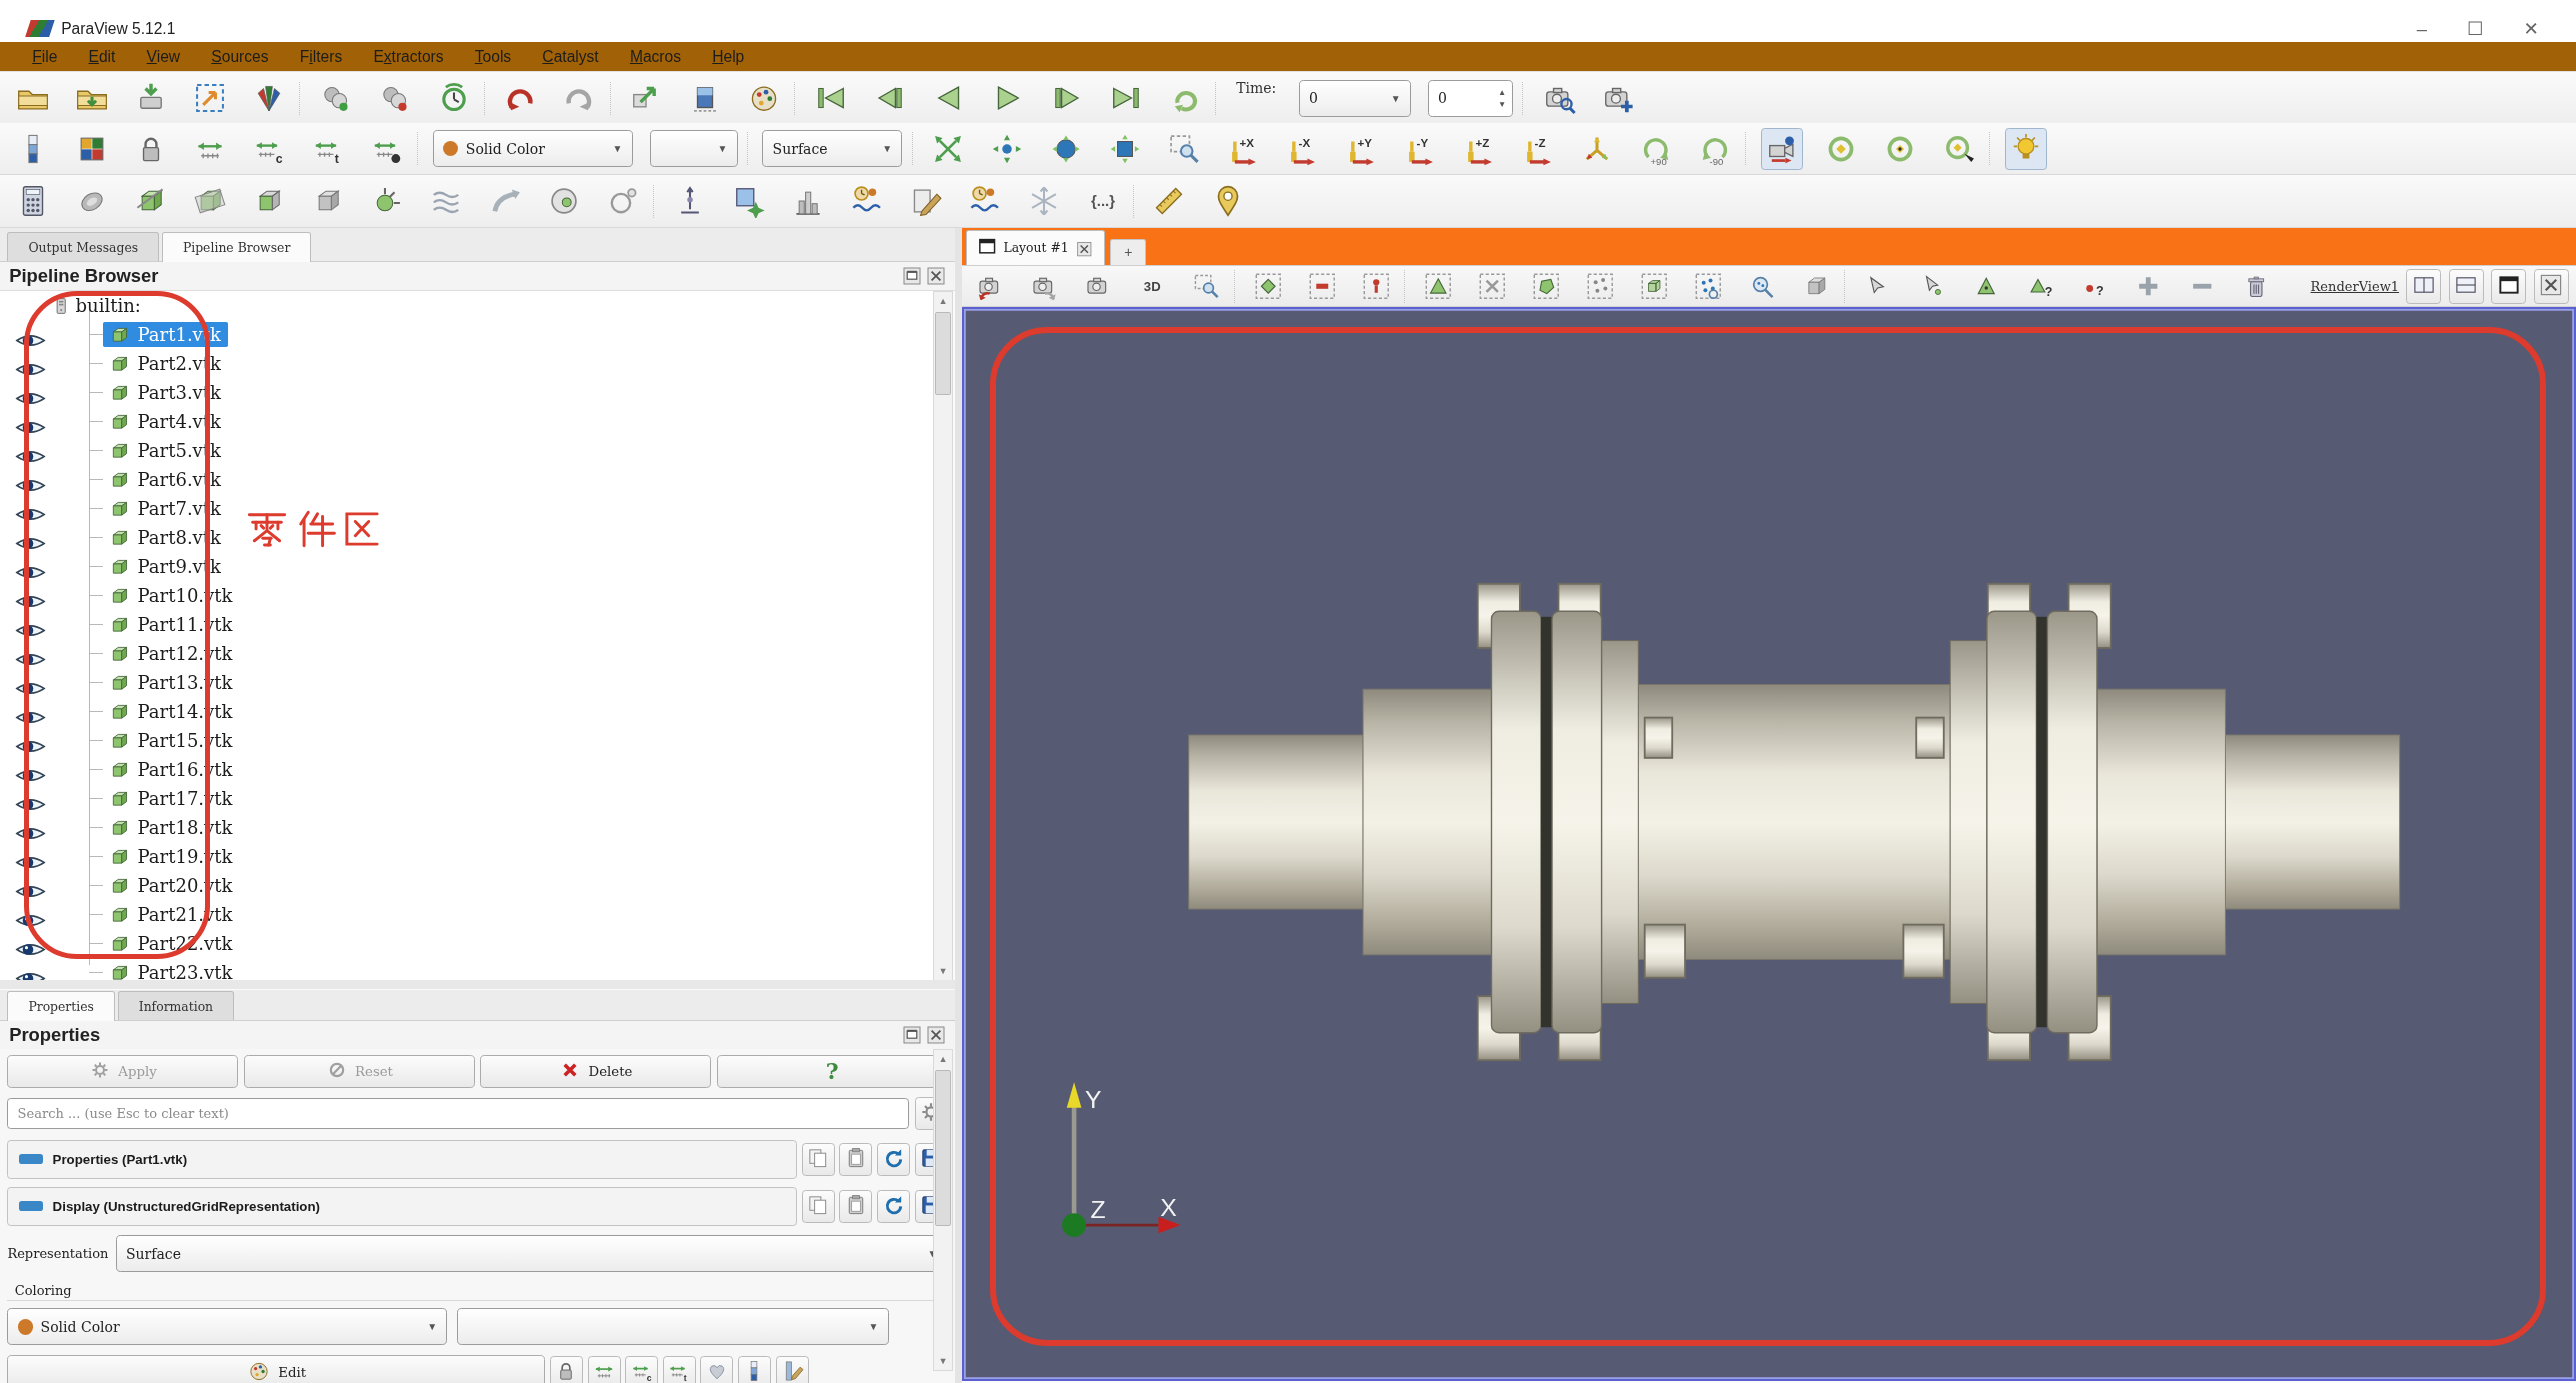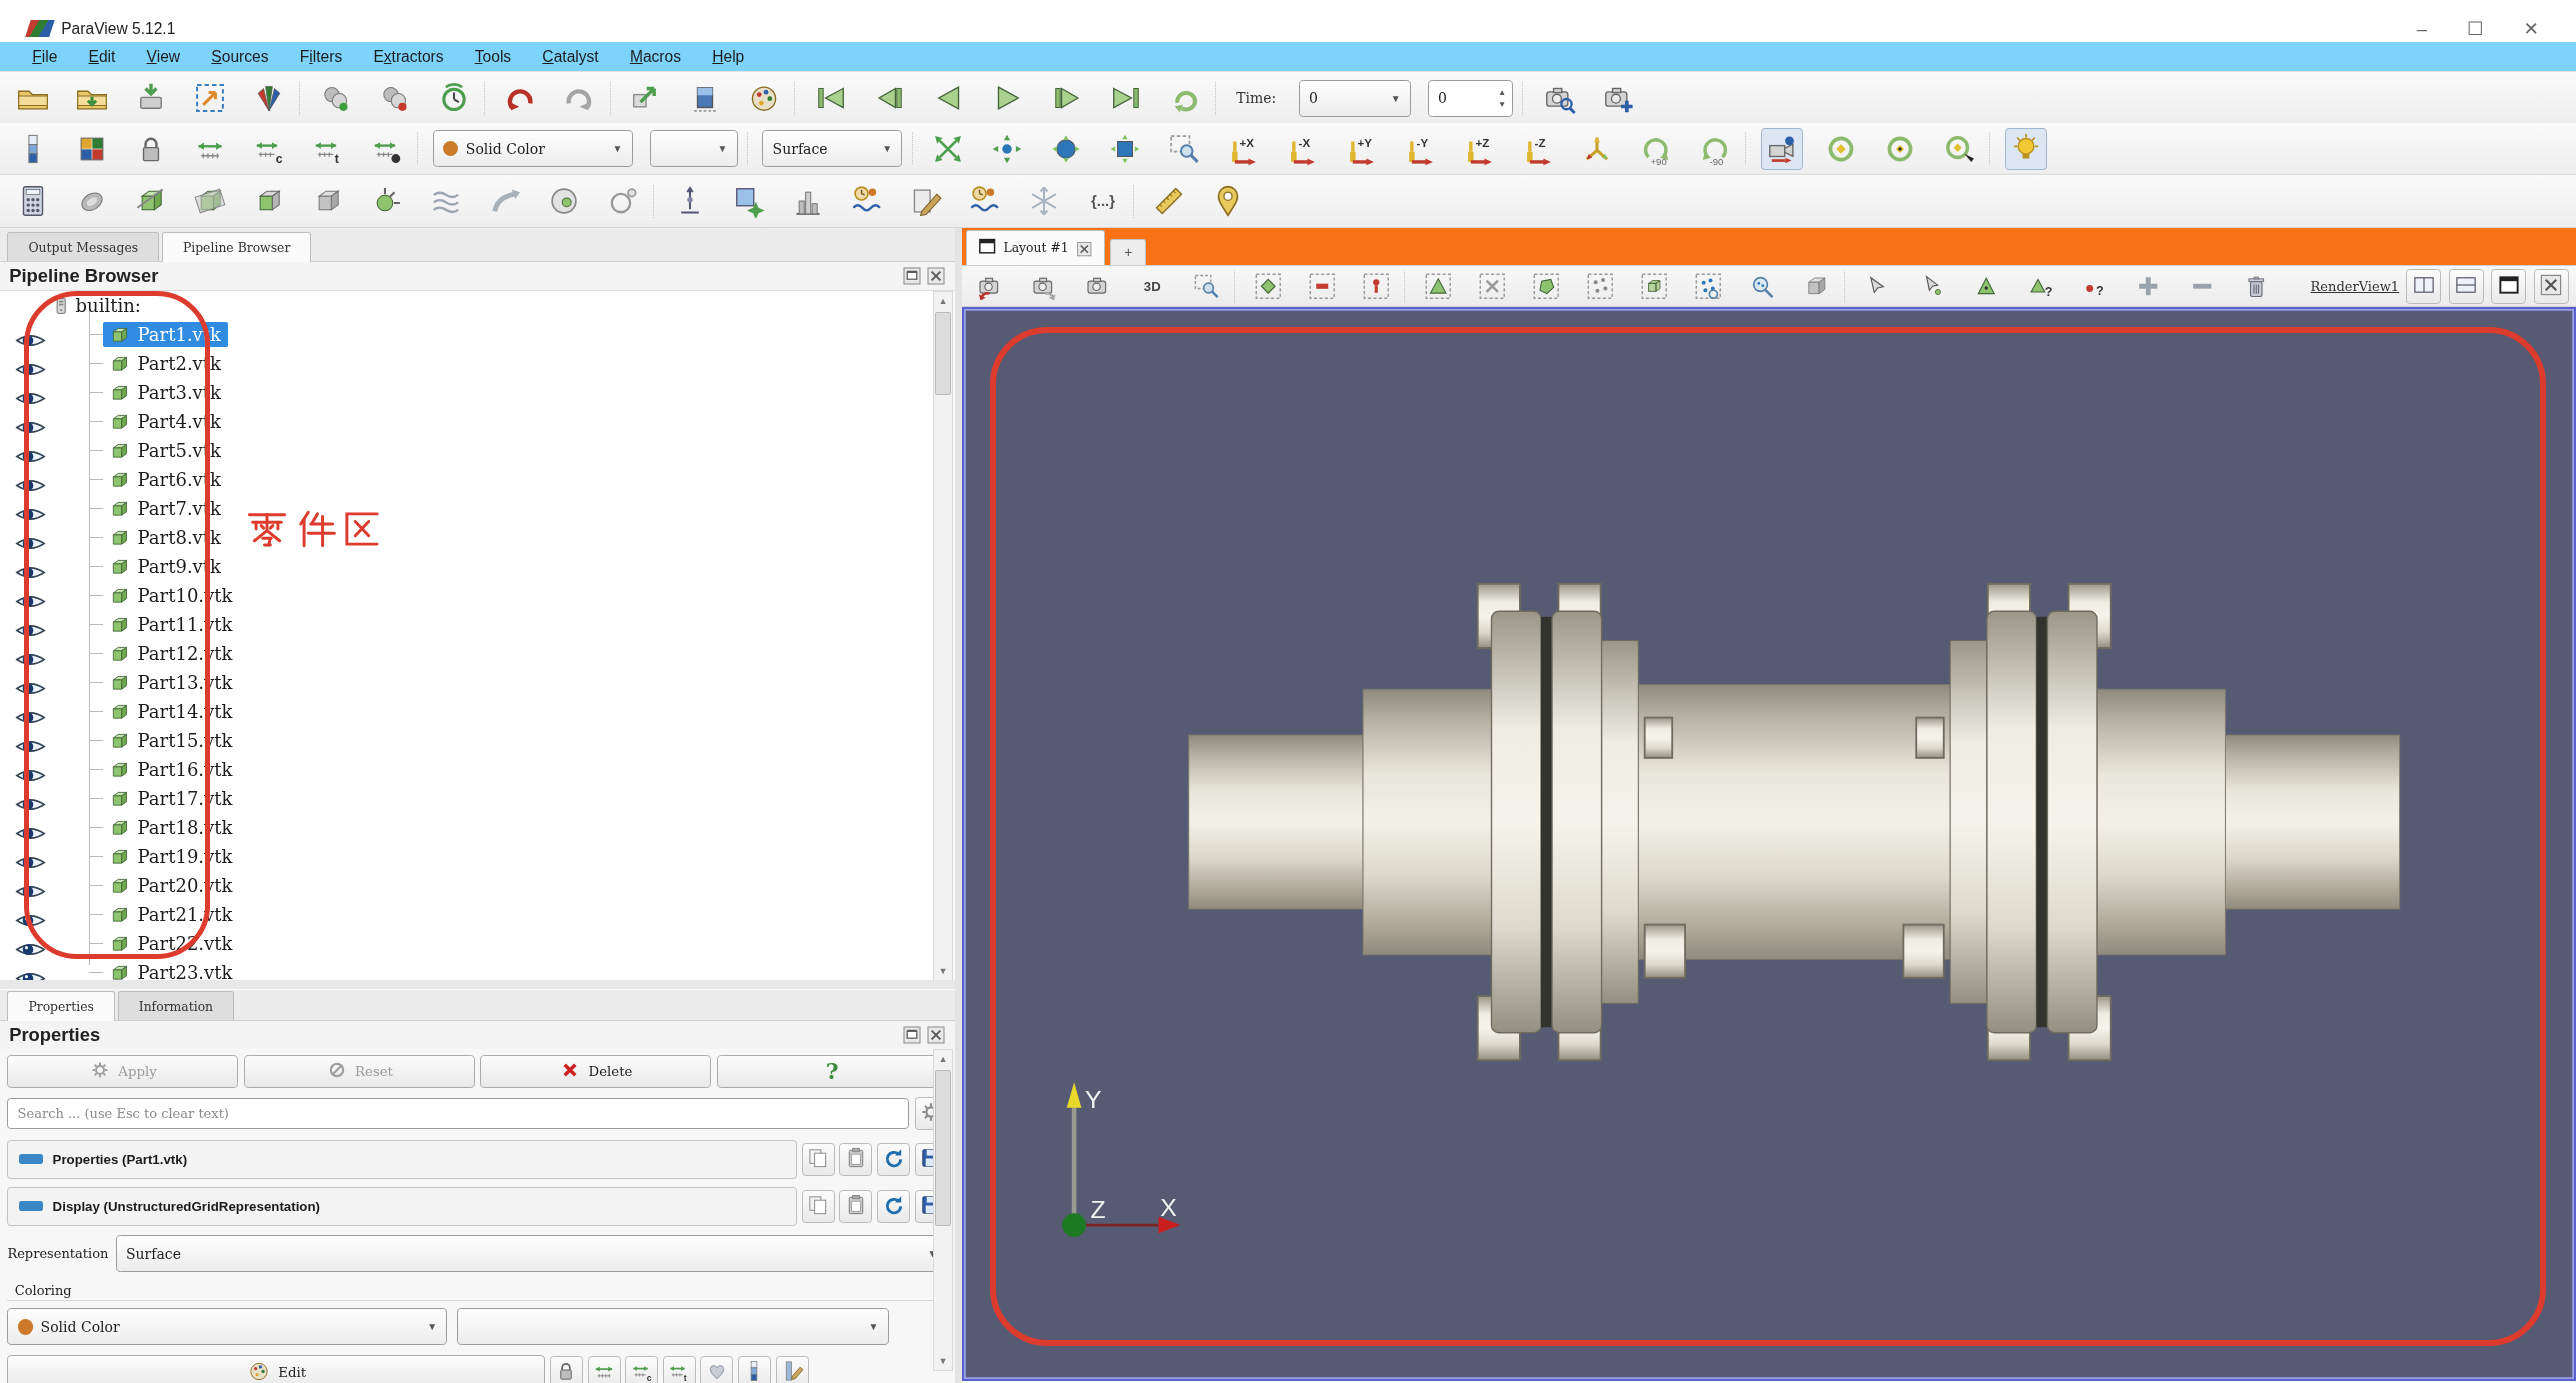--- a/index.html
+++ b/index.html
@@ -8,30 +8,30 @@
 
   
   #titlebar { position:absolute; left:0; top:0; width:100%; height:58px; background:#ffffff; border-bottom:0.9px solid #e6e6e6; display:flex; align-items:center; }
   #logo { width:24px; height:16.6px; margin-left:28px; margin-right:9.2px;
     background:linear-gradient(105deg,#c23b2e 0 30%,#2e7d32 30% 62%,#2d5fa8 62% 100%); transform:skewX(-18deg); }
   #title-text { font-size:15.6px; color:#222; }
   #wincontrols { margin-left:auto; display:flex; gap:40px; margin-right:37px; color:#666; font-size:18.4px; }
   #wincontrols span { cursor:default; }
 
   
-  #menubar { position:absolute; left:0; top:42px; width:100%; height:30px; background:#7dd3fc; border-bottom:0.9px solid #e2e2e2; display:flex; align-items:center; padding-left:16.6px; }
+  #menubar { position:absolute; left:0; top:42px; width:100%; height:30px; background:#a16207; border-bottom:0.9px solid #e2e2e2; display:flex; align-items:center; padding-left:16.6px; }
   .menu-item { padding:3.7px 15.6px; font-size:15.6px; color:#1c1c1c; cursor:default; }
   .menu-item u { text-decoration:underline; }
 
   
   .toolbar { position:absolute; left:0; width:100%; background:linear-gradient(#fafafa,#eeeeee); border-bottom:0.9px solid #d8d8d8; display:flex; align-items:center; padding-left:5.5px; }
   #toolbar1 { top:73px;  height:51px; }
   #toolbar2 { top:123px; height:52px; }
   #toolbar3 { top:175px; height:53px; }
-  .tgroup { display:flex; align-items:center; gap:17px; padding:0 6.4px; }
+  .tgroup { display:flex; align-items:flex-start; gap:17px; padding:0 6.4px; }
   .grip { width:6.4px; height:33px; border-left:1.8px dotted #c4c4c4; margin:0 2.8px; }
   .tbtn { width:42px; height:42px; display:flex; align-items:center; justify-content:center; border-radius:3.7px; border:0.9px solid transparent; }
   .tbtn svg { width:34px; height:34px; }
   .tbtn.pressed { background:#dde7f3; border:0.9px solid #9fb6cc; }
   .tlabel { font-size:14px; color:#333; padding:0 5.5px; font-family:"DejaVu Serif",serif; }
   .combo { height:37px; background:linear-gradient(#ffffff,#ececec); border:0.9px solid #9b9b9b; border-radius:4.6px; display:flex; align-items:center; padding:0 9.2px; gap:7.4px; }
   .combo .cval { font-size:14px; color:#222; font-family:"DejaVu Serif",serif; flex:1; white-space:nowrap; }
   .combo .carr { font-size:10px; color:#555; }
   .combo .cdot { width:15.6px; height:15.6px; border-radius:50%; }
   .spin { height:37px; background:#fff; border:0.9px solid #9b9b9b; border-radius:4.6px; display:flex; align-items:center; }

